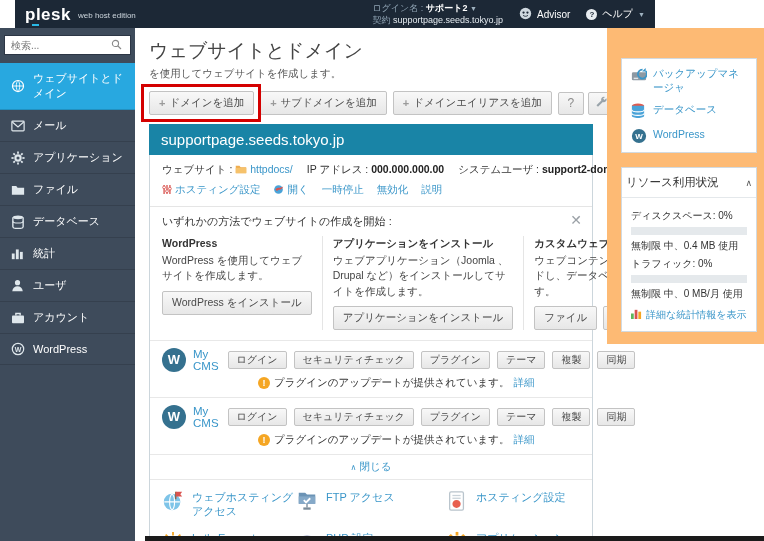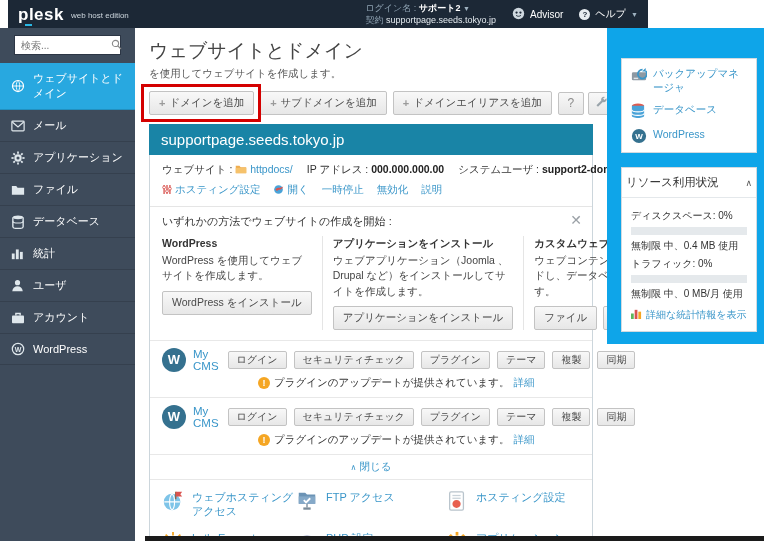--- a/index.html
+++ b/index.html
@@ -1,38 +1,38 @@
 <!DOCTYPE html>
 <html><head>
 <meta charset="utf-8">
 <style>
   * { margin:0; padding:0; box-sizing:border-box; }
   html,body { width:764px; height:541px; overflow:hidden; }
   body { font-family:"Liberation Sans","DejaVu Sans",sans-serif; background:#ffffff; position:relative; font-size:11px; color:#333; }
 
   
-  .topbar { position:absolute; left:8px; top:0; width:640px; height:28px; background:#1c2836; display:flex; align-items:center; padding:0 10px; z-index:30; }
+  .topbar { position:absolute; left:15px; top:0; width:640px; height:28px; background:#1c2836; display:flex; align-items:center; padding:0 10px; z-index:30; }
   .logo { color:#fff; font-size:17px; font-weight:bold; letter-spacing:.5px; position:relative; line-height:1; }
   .logo .underline { position:absolute; left:7px; bottom:-3px; width:7px; height:2px; background:#29b8e5; }
   .logo-sub { color:#cdd6dd; font-size:8px; margin-left:7px; margin-top:3px; }
   .topbar-right { margin-left:auto; display:flex; align-items:center; gap:16px; }
   .login-block { text-align:left; font-size:9px; line-height:1.35; }
   .login-l1 { white-space:nowrap; }
   .login-l1 .lbl { color:#8fa3b3; }
   .login-l1 .usr { color:#fff; font-weight:bold; }
   .login-l2 { white-space:nowrap; text-align:right; }
   .login-l2 .lbl { color:#8fa3b3; }
   .login-l2 .val { color:#e4eaef; }
   .caret { color:#9fb2c0; font-size:7px; vertical-align:middle; }
   .top-item { color:#fff; font-size:10px; display:flex; align-items:center; gap:5px; white-space:nowrap; }
   .qmark { display:inline-flex; width:11px; height:11px; border-radius:50%; background:#e8edf1; color:#1c2836; font-size:8px; font-weight:bold; align-items:center; justify-content:center; }
 
   
   .sidebar { position:absolute; left:0; top:28px; width:135px; bottom:0; background:#3e4b5b; z-index:20; }
-  .search-wrap { padding:7px 14px 8px; position:relative; }
+  .search-wrap { padding:7px 4px 8px; position:relative; }
   .search-input { width:100%; height:20px; border:1px solid #2c3645; background:#fff; font-size:10px; padding:2px 20px 2px 6px; font-family:inherit; color:#333; }
   .search-icon { position:absolute; right:13px; top:11px; }
   .nav-item { display:flex; align-items:center; gap:8px; padding:8px 10px; color:#fff; font-size:11px; cursor:pointer; border-bottom:1px solid rgba(0,0,0,.14); }
   .nav-item.active { background:#28a8e0; }
   .nav-ico { width:15px; display:inline-flex; justify-content:center; flex:0 0 15px; }
 
   
   .main { position:absolute; left:135px; top:28px; width:472px; bottom:0; background:#fff; padding:8px 14px 0; }
   .page-title { font-size:19px; font-weight:normal; color:#444; margin:2px 0 3px; }
   .page-sub { font-size:10.5px; color:#555; margin-bottom:10px; }
@@ -73,21 +73,21 @@
 
   .collapse-row { border-top:1px solid #e8e8e8; text-align:center; padding:5px 0; }
   .collapse-row a { font-size:10.5px; }
   .chev { font-size:8px; }
 
   .tool-grid { border-top:1px solid #e8e8e8; padding:10px 12px 0; display:grid; grid-template-columns:1fr 1.12fr 1fr; row-gap:13px; }
   .grid-item { display:flex; align-items:flex-start; gap:8px; font-size:11px; line-height:1.3; }
   .grid-item .gi-ico { flex:0 0 22px; height:22px; }
 
   
-  .rightcol { position:absolute; left:607px; top:28px; width:157px; background:#0ea5e9; padding:30px 7px 12px 14px; z-index:10; }
+  .rightcol { position:absolute; left:607px; top:28px; width:157px; background:#fdba74; padding:30px 7px 12px 14px; z-index:10; }
   .panel { background:#fff; border:1px solid #d2dae0; }
   .panel-links { padding:8px 9px; display:flex; flex-direction:column; gap:9px; }
   .plink { display:flex; align-items:flex-start; gap:6px; font-size:10.5px; line-height:1.3; }
   .plink .pi { flex:0 0 16px; height:16px; }
   .panel-res { margin-top:14px; }
   .res-head { display:flex; align-items:center; justify-content:space-between; padding:7px 4px; font-size:11.5px; color:#333; border-bottom:1px solid #e4e8eb; cursor:pointer; }
   .res-body { padding:7px 9px 9px; font-size:10px; color:#333; }
   .res-label { margin-top:4px; }
   .res-bar { height:8px; background:#e5e9ec; margin:4px 0 4px; }
   .res-note { color:#333; margin-bottom:2px; }

